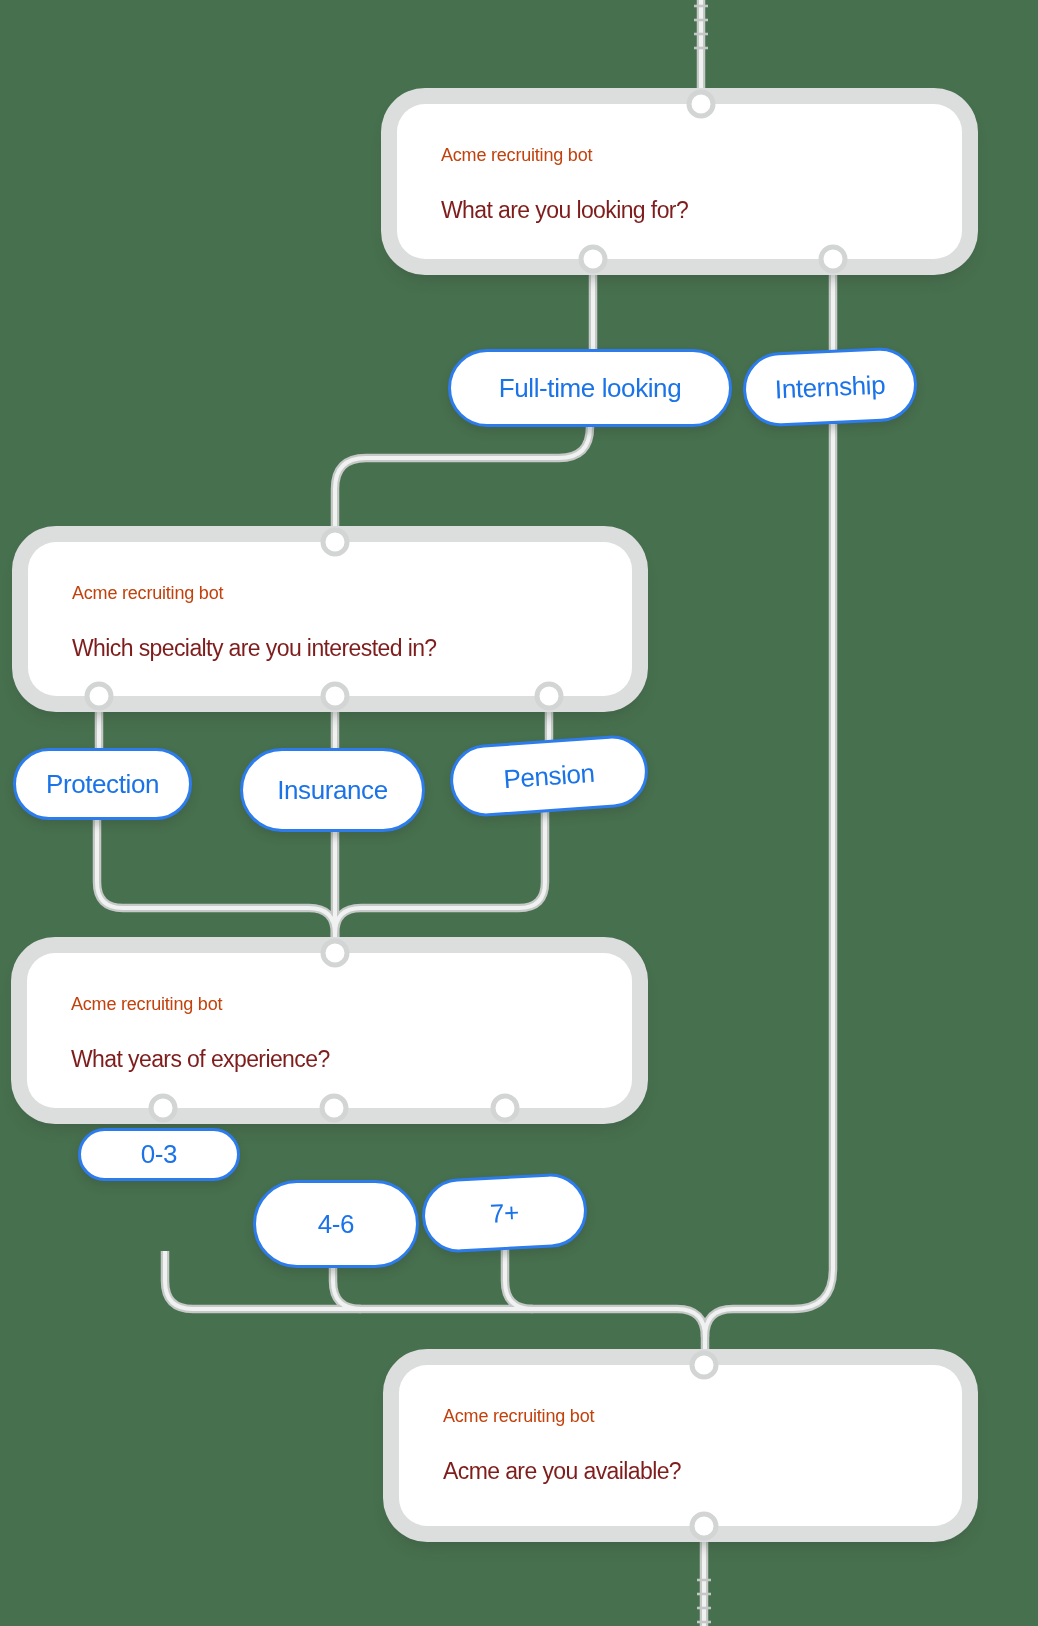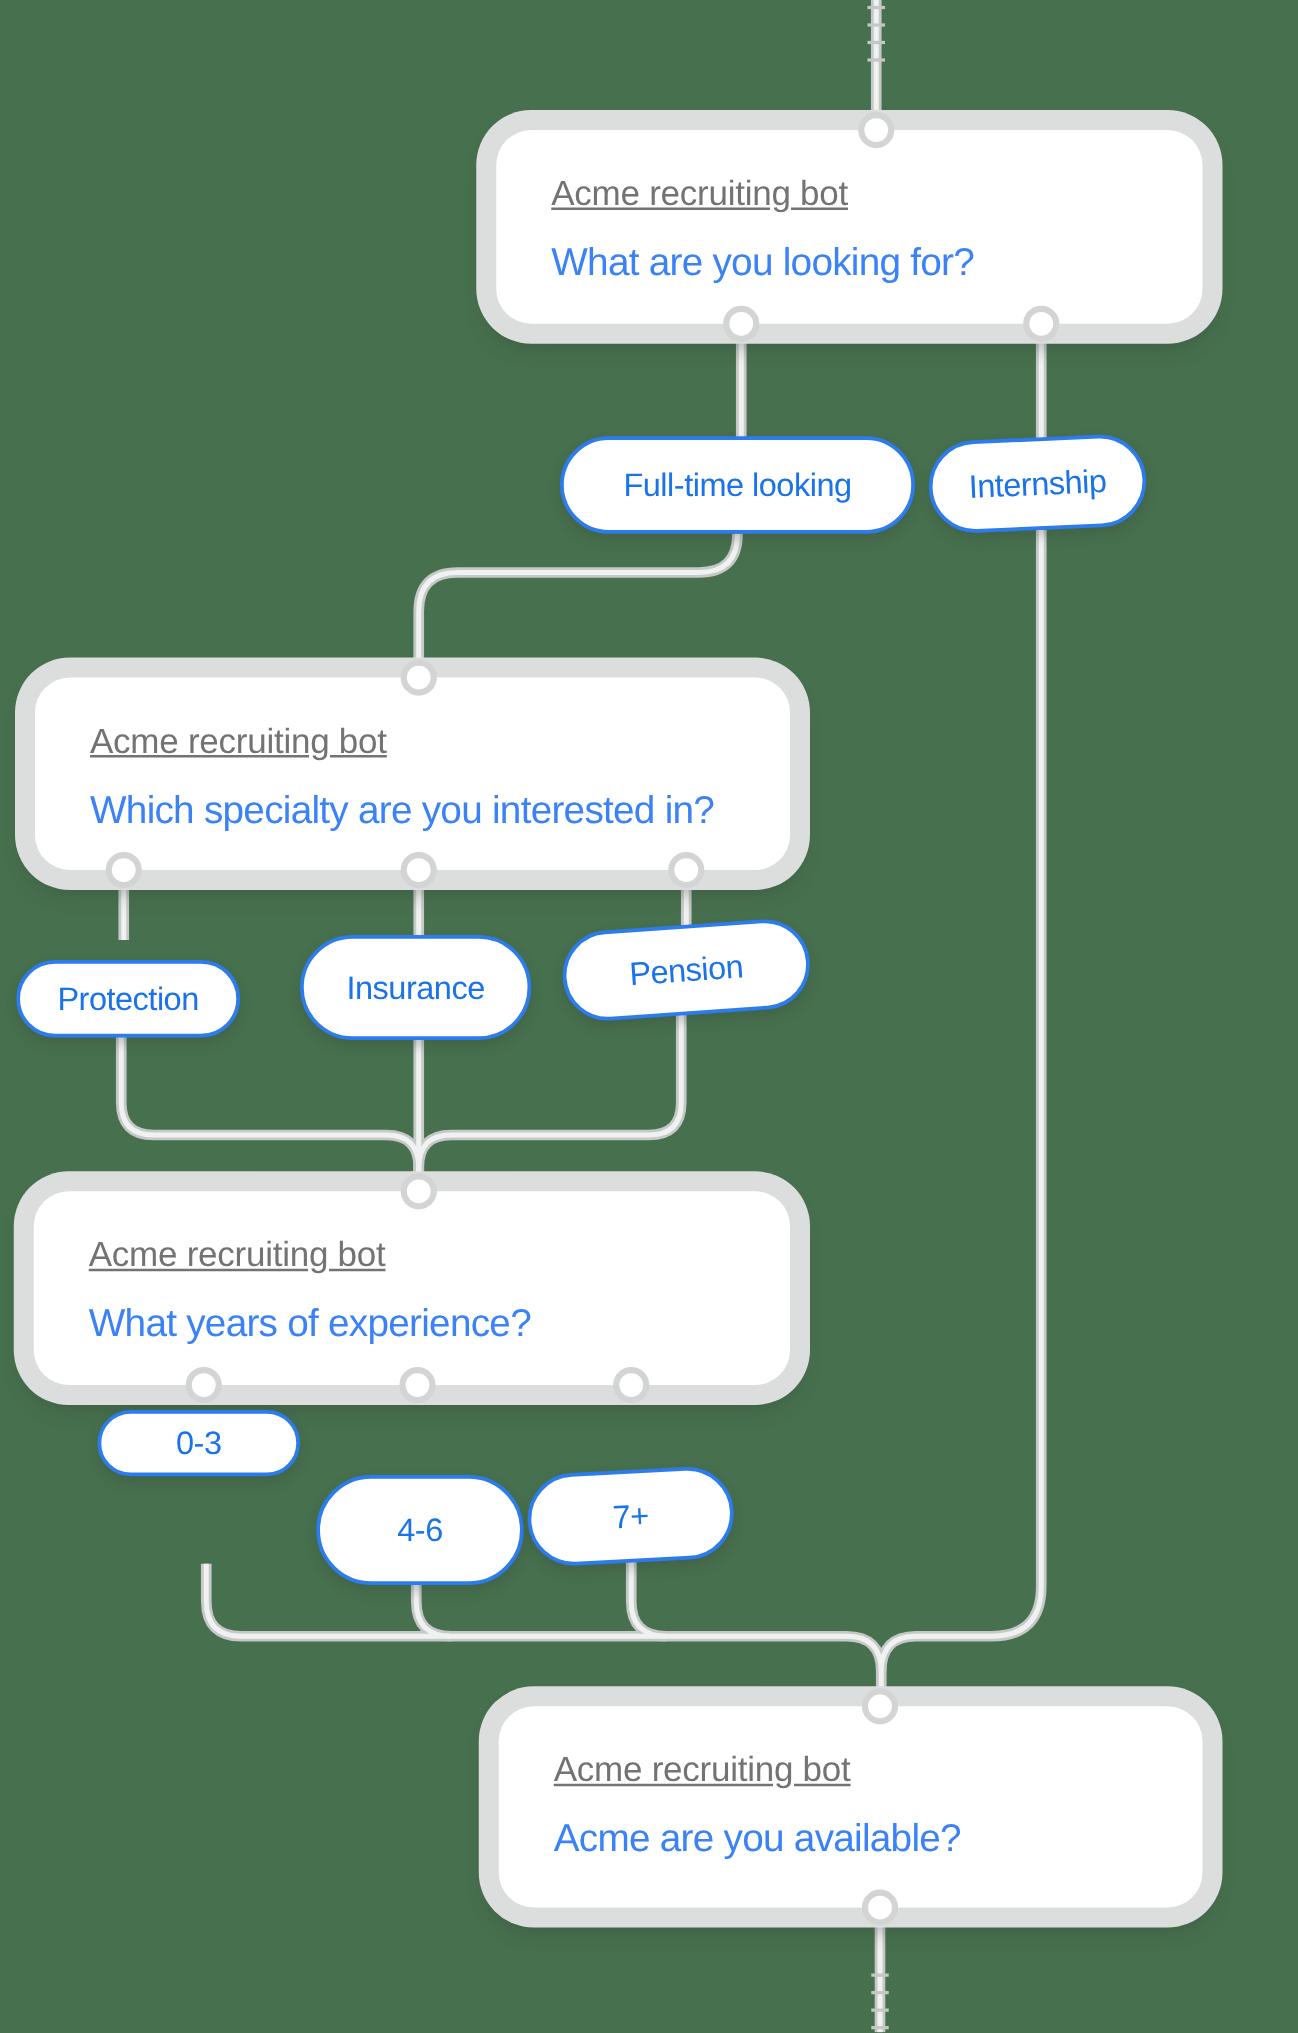--- a/index.html
+++ b/index.html
@@ -12,26 +12,25 @@
   #edges-outer path{stroke:#c6c9c8;stroke-width:8.5;fill:none;}
   .edges-inner path{stroke:#f0f2f1;stroke-width:4;fill:none;}
   .ticks path{stroke:#c3c7c5;stroke-width:2.6;fill:none;}
 
   .card{
     position:absolute;z-index:2;background:#ffffff;border-radius:28px;
     box-shadow:0 0 0 16px #dcdede, 0 10px 16px 8px rgba(48,64,53,0.38);
     box-sizing:border-box;padding:38px 44px;
   }
   .bot-label{
-    font-size:28px;line-height:26px;color:#737373;letter-spacing:-0.2px;
+    font-size:18px;line-height:26px;color:#c2410c;letter-spacing:-0.2px;
     margin:0 0 26px 0;
-    text-decoration:underline;
   }
   .question{
-    font-size:31px;line-height:32px;color:#3b82f6;letter-spacing:-0.6px;
+    font-size:23px;line-height:32px;color:#7f1d1d;letter-spacing:-0.6px;
   }
 
   .pill{
     position:absolute;z-index:3;background:#ffffff;
     border:3px solid #2d7cee;border-radius:999px;box-sizing:border-box;
     display:flex;align-items:center;justify-content:center;
     color:#1a73e8;font-size:26px;letter-spacing:-0.4px;
     box-shadow:0 5px 9px rgba(48,64,53,0.25);
   }
 
@@ -111,21 +110,21 @@
   </section>
 
   <section class="card" style="left:399px;top:1365px;width:563px;height:161px">
     <div class="bot-label">Acme recruiting bot</div>
     <div class="question">Acme are you available?</div>
   </section>
 
   <div class="pill" style="left:448px;top:349px;width:284px;height:78px">Full-time looking</div>
   <div class="pill" style="left:743px;top:350px;width:174px;height:74px;transform:rotate(-2.5deg)">Internship</div>
 
-  <div class="pill" style="left:13px;top:768px;width:179px;height:62px">Protection</div>
+  <div class="pill" style="left:13px;top:748px;width:179px;height:72px">Protection</div>
   <div class="pill" style="left:240px;top:748px;width:185px;height:84px">Insurance</div>
   <div class="pill" style="left:450px;top:740px;width:198px;height:72px;transform:rotate(-4deg)">Pension</div>
 
   <div class="pill" style="left:78px;top:1128px;width:162px;height:53px">0-3</div>
   <div class="pill" style="left:253px;top:1180px;width:166px;height:88px">4-6</div>
   <div class="pill" style="left:422px;top:1176px;width:165px;height:74px;transform:rotate(-3deg)">7+</div>
 
   <div class="dot" style="left:701px;top:104px"></div>
   <div class="dot" style="left:593px;top:259px"></div>
   <div class="dot" style="left:833px;top:259px"></div>

